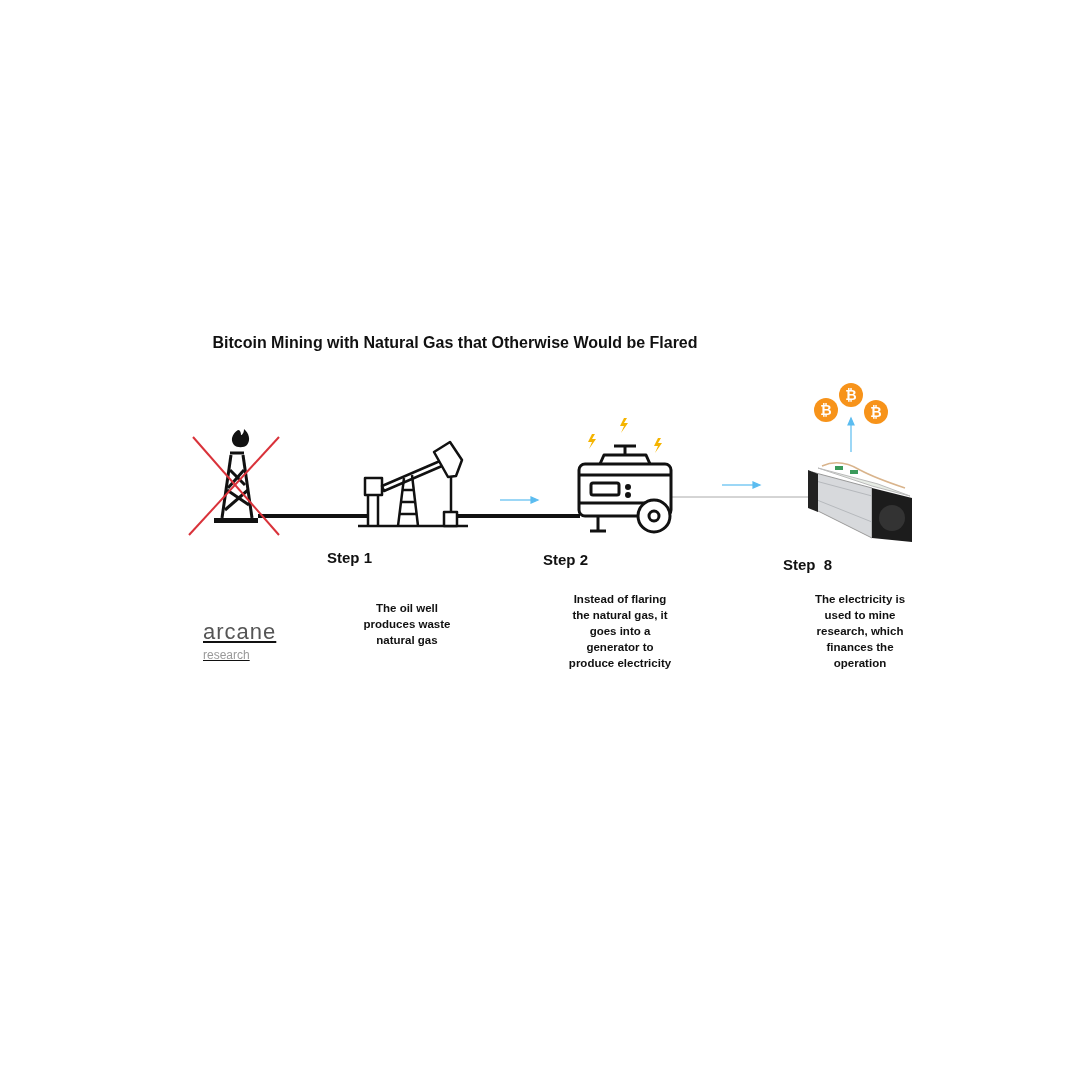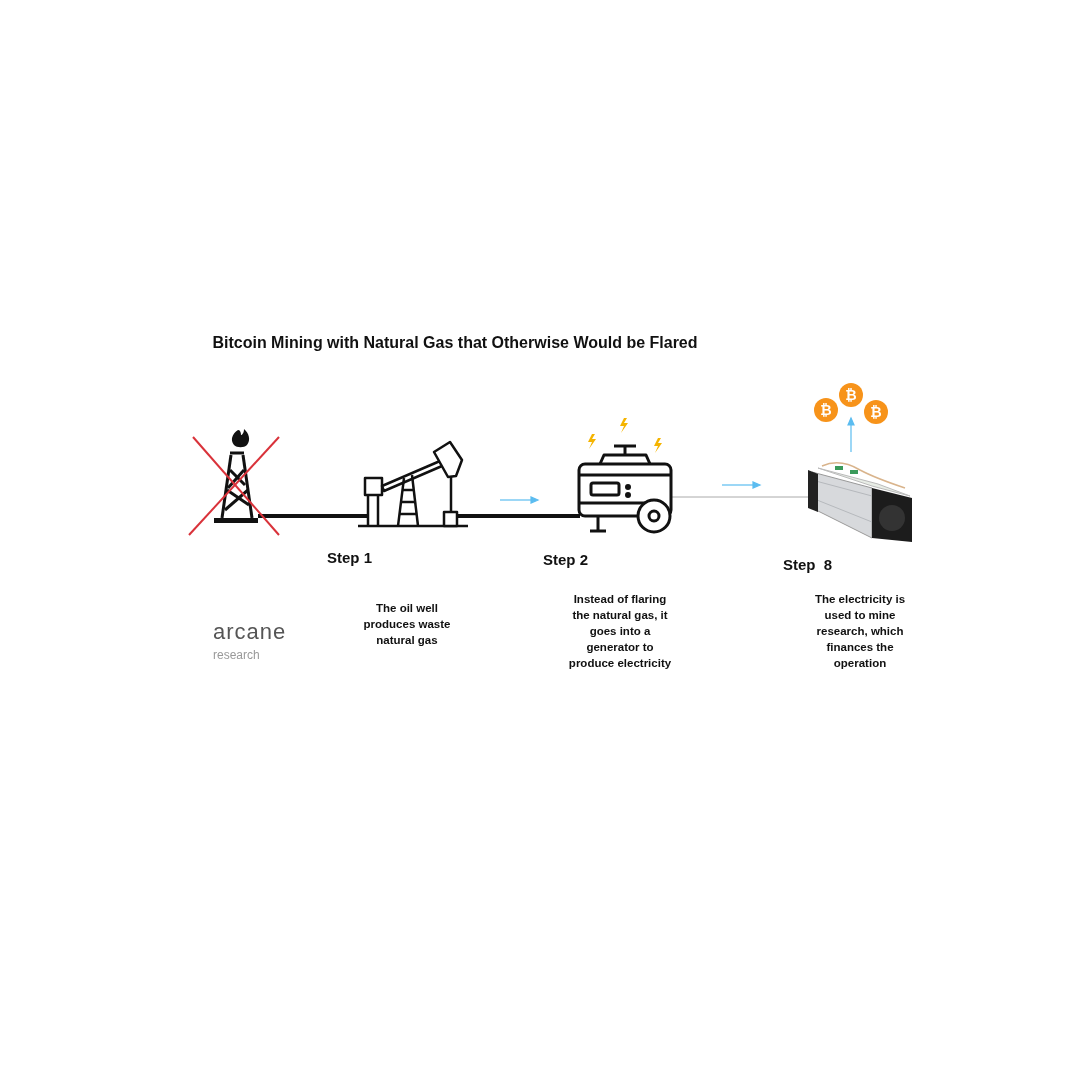--- a/index.html
+++ b/index.html
@@ -2,21 +2,21 @@
 <html><head>
 <meta charset="utf-8">
 <style>
   html, body { margin: 0; padding: 0; background: #ffffff; }
   body { width: 1080px; height: 1080px; position: relative; overflow: hidden; font-family: "Liberation Sans", sans-serif; color: #111; }
   .title { position: absolute; left: 0; width: 900px; top: 334px; text-align: center; font-size: 16px; font-weight: bold; padding-left: 0; margin-left: 20px; }
   .title span { position: relative; left: -15px; }
   svg.diagram { position: absolute; left: 0; top: 0; }
   .step-label { position: absolute; font-size: 15px; font-weight: bold; text-align: left; width: 160px; }
   .step-desc { position: absolute; font-size: 11.5px; font-weight: bold; text-align: center; line-height: 16px; width: 160px; }
-  .logo { position: absolute; left: 213px; top: 620px; }
+  .logo { position: absolute; left: 203px; top: 620px; text-decoration: underline; }
   .logo-main { font-size: 22px; color: #555; letter-spacing: 1px; font-weight: normal; line-height: 24px; }
   .logo-sub { font-size: 12px; color: #999; margin-top: 4px; }
 </style>
 </head>
 <body>
 
 <div class="title"><span>Bitcoin Mining with Natural Gas that Otherwise Would be Flared</span></div>
 
 <svg class="diagram" width="1080" height="1080" viewBox="0 0 1080 1080">
 

